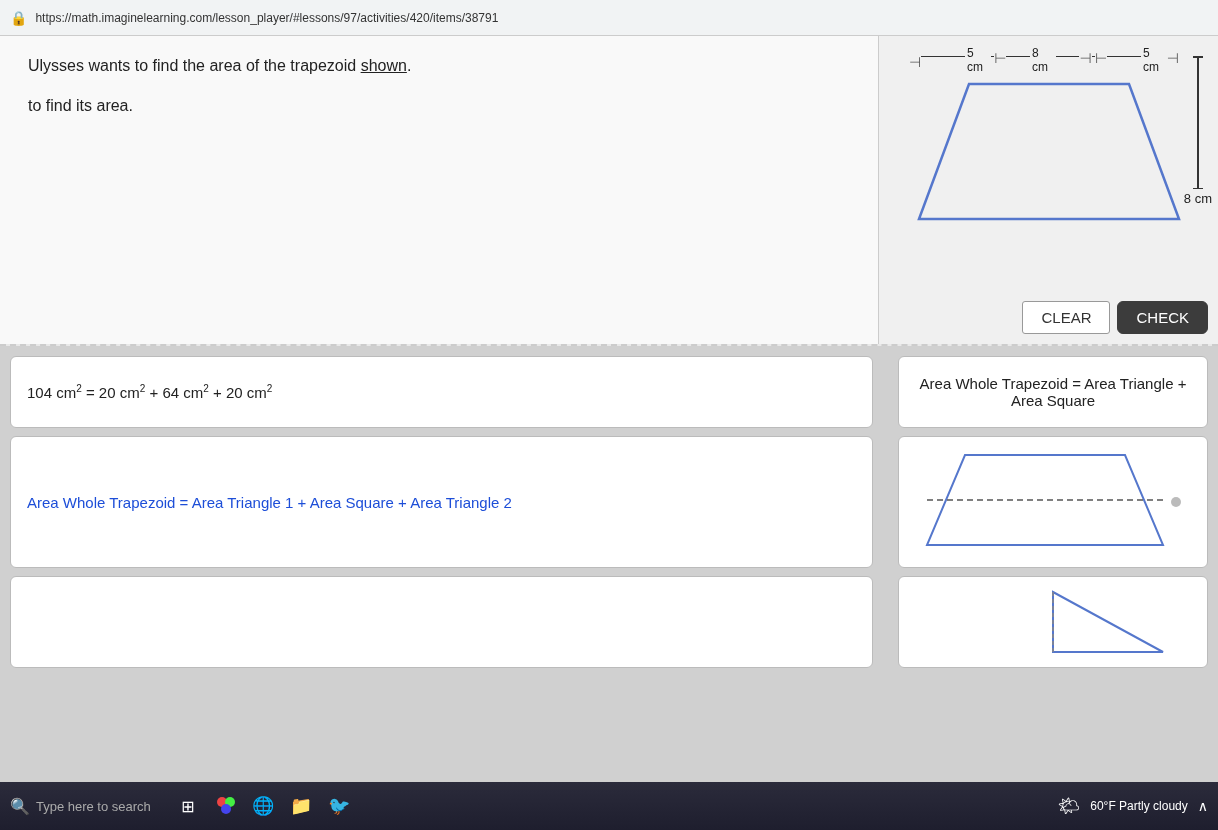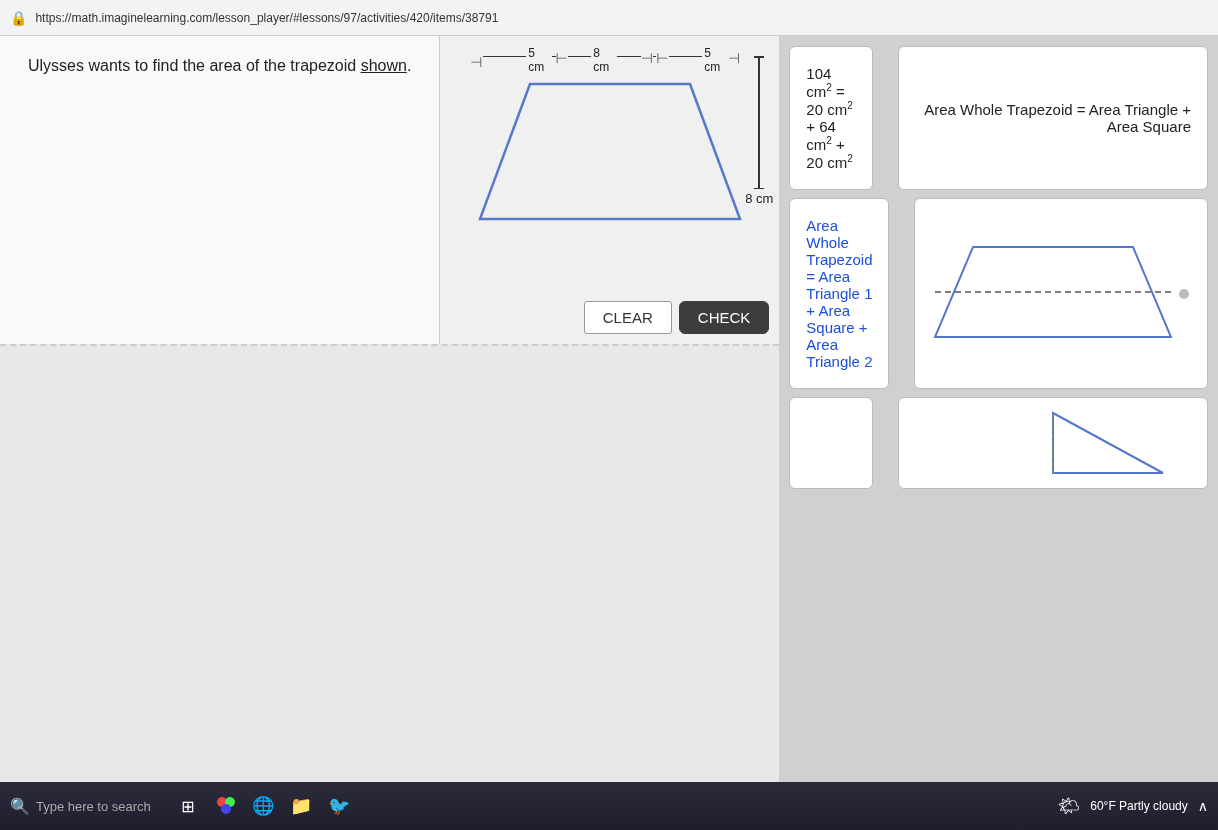--- a/index.html
+++ b/index.html
@@ -190,21 +190,21 @@
       background: #d0d0d0;
       padding: 10px;
       display: flex;
       flex-direction: column;
       gap: 8px;
       overflow: hidden;
     }
 
     .wrapper {
       display: flex;
-      flex-direction: row;
+      flex-direction: column;
       height: calc(830px - 36px - 48px);
     }
 
     .side-height {
       position: absolute;
       right: 6px;
       top: 20px;
       display: flex;
       flex-direction: column;
       align-items: center;
@@ -230,20 +230,21 @@
 </div>
 
 <div class="wrapper">
 
   <div class="upper-area">
 
     <div class="upper-left">
       <p class="question-text">
         Ulysses wants to find the area of the trapezoid <span class="underline">shown</span>.
       </p>
+      <p class="question-text">to find its area.</p>
     </div>
 
     <div class="upper-right">
 
       <div style="position:absolute;top:12px;left:30px;width:270px;display:flex;align-items:center;font-size:13px;color:#222;">
 
         <span style="font-size:14px;color:#555;">⊣</span>
         <span style="display:inline-block;width:52px;border-top:1.5px solid #333;position:relative;top:-6px;"></span>
         <span style="font-size:12px;margin:0 2px;position:relative;top:-2px;">5 cm</span>
 
@@ -284,21 +285,21 @@
 
   <div class="lower-area">
 
     <div class="card-row">
       <div class="card card-wide">
         <span style="font-size:15px;color:#222;">
           104 cm<sup>2</sup> = 20 cm<sup>2</sup> + 64 cm<sup>2</sup> + 20 cm<sup>2</sup>
         </span>
       </div>
       <div class="card card-narrow">
-        <span style="font-size:15px;color:#222;text-align:right;">Area Whole Trapezoid = Area Triangle + Area Square</span>
+        <span style="font-size:15px;color:#222;text-align:center;">Area Whole Trapezoid = Area Triangle + Area Square</span>
       </div>
     </div>
 
     <div class="card-row">
       <div class="card card-wide">
         <span style="font-size:15px;color:#1d4ed8;">Area Whole Trapezoid = Area Triangle 1 + Area Square + Area Triangle 2</span>
       </div>
 
       <div class="card card-trapezoid">
         <svg width="240" height="110">

